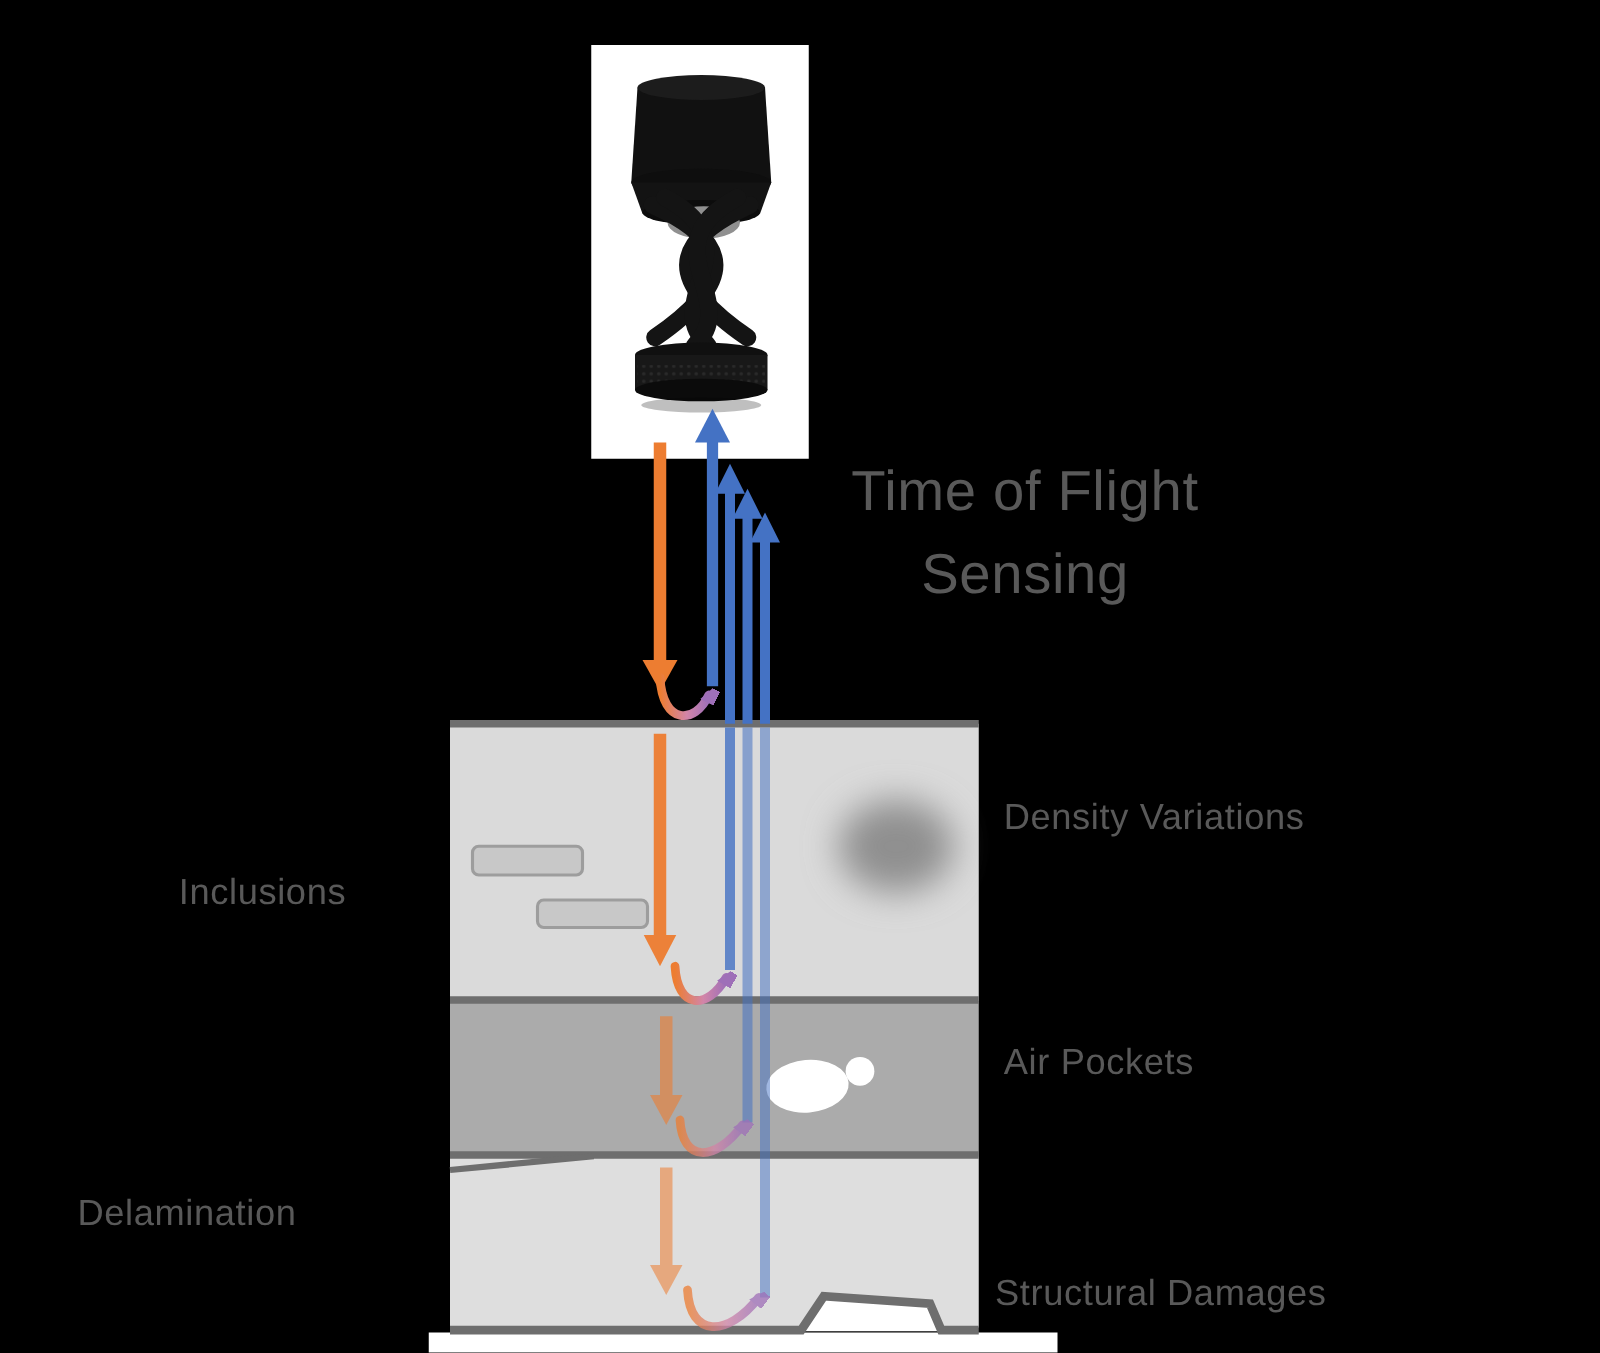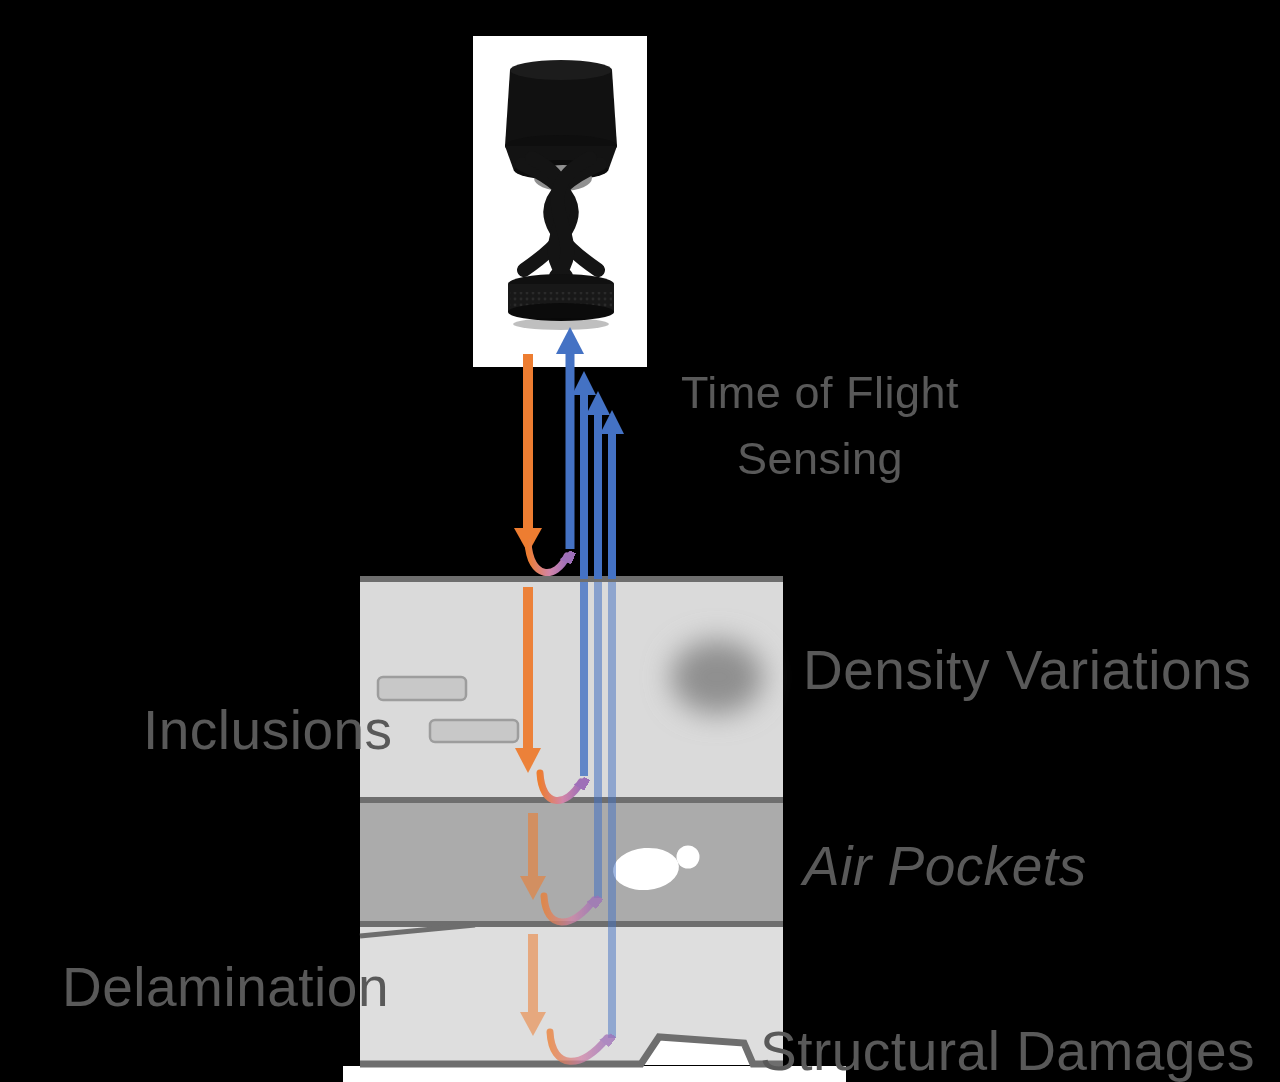--- a/index.html
+++ b/index.html
@@ -13,34 +13,34 @@
   .sensor-backdrop {
     position: absolute; left: 473px; top: 0; width: 174px; height: 331px;
     background: #fff;
   }
   .sensor-svg { position: absolute; left: 470px; top: 8px; }
   .scene-svg { position: absolute; left: 0; top: 0; }
 
   .label {
     position: absolute;
     color: var(--text-gray, #595959);
-    font-size: 55px;
+    font-size: 29px;
     letter-spacing: 0.5px;
     white-space: nowrap;
   }
   .title-label {
     left: 615px; top: 324px; width: 410px;
     text-align: center; white-space: normal;
     font-size: 45px; line-height: 1.47;
   }
   .density-label     { left: 803px; top: 602px; }
   .inclusions-label  { left: 143px; top: 662px; }
-  .airpockets-label  { left: 803px; top: 798px; font-style: italic; }
+  .airpockets-label  { left: 803px; top: 798px; }
   .delamination-label{ left:  62px; top: 919px; }
-  .structural-label  { left: 760px; top: 983px; text-align: right; }
+  .structural-label  { left: 796px; top: 983px; text-align: right; }
 
   
   .layer1 { fill: var(--layer-light, #dadada); }
   .layer2 { fill: var(--layer-mid, #ababab); }
   .layer3 { fill: var(--layer-bottom, #dedede); }
   .boundary { stroke: var(--boundary-gray, #6e6e6e); fill: none; }
   .inclusion { fill: var(--inclusion-gray, #c8c8c8); stroke: #9d9d9d; stroke-width: 2.5; }
   .emit  { stroke: var(--emit-orange, #ed7d31); }
   .emith { fill: var(--emit-orange, #ed7d31); }
   .echo  { stroke: var(--echo-blue, #4472c4); }

